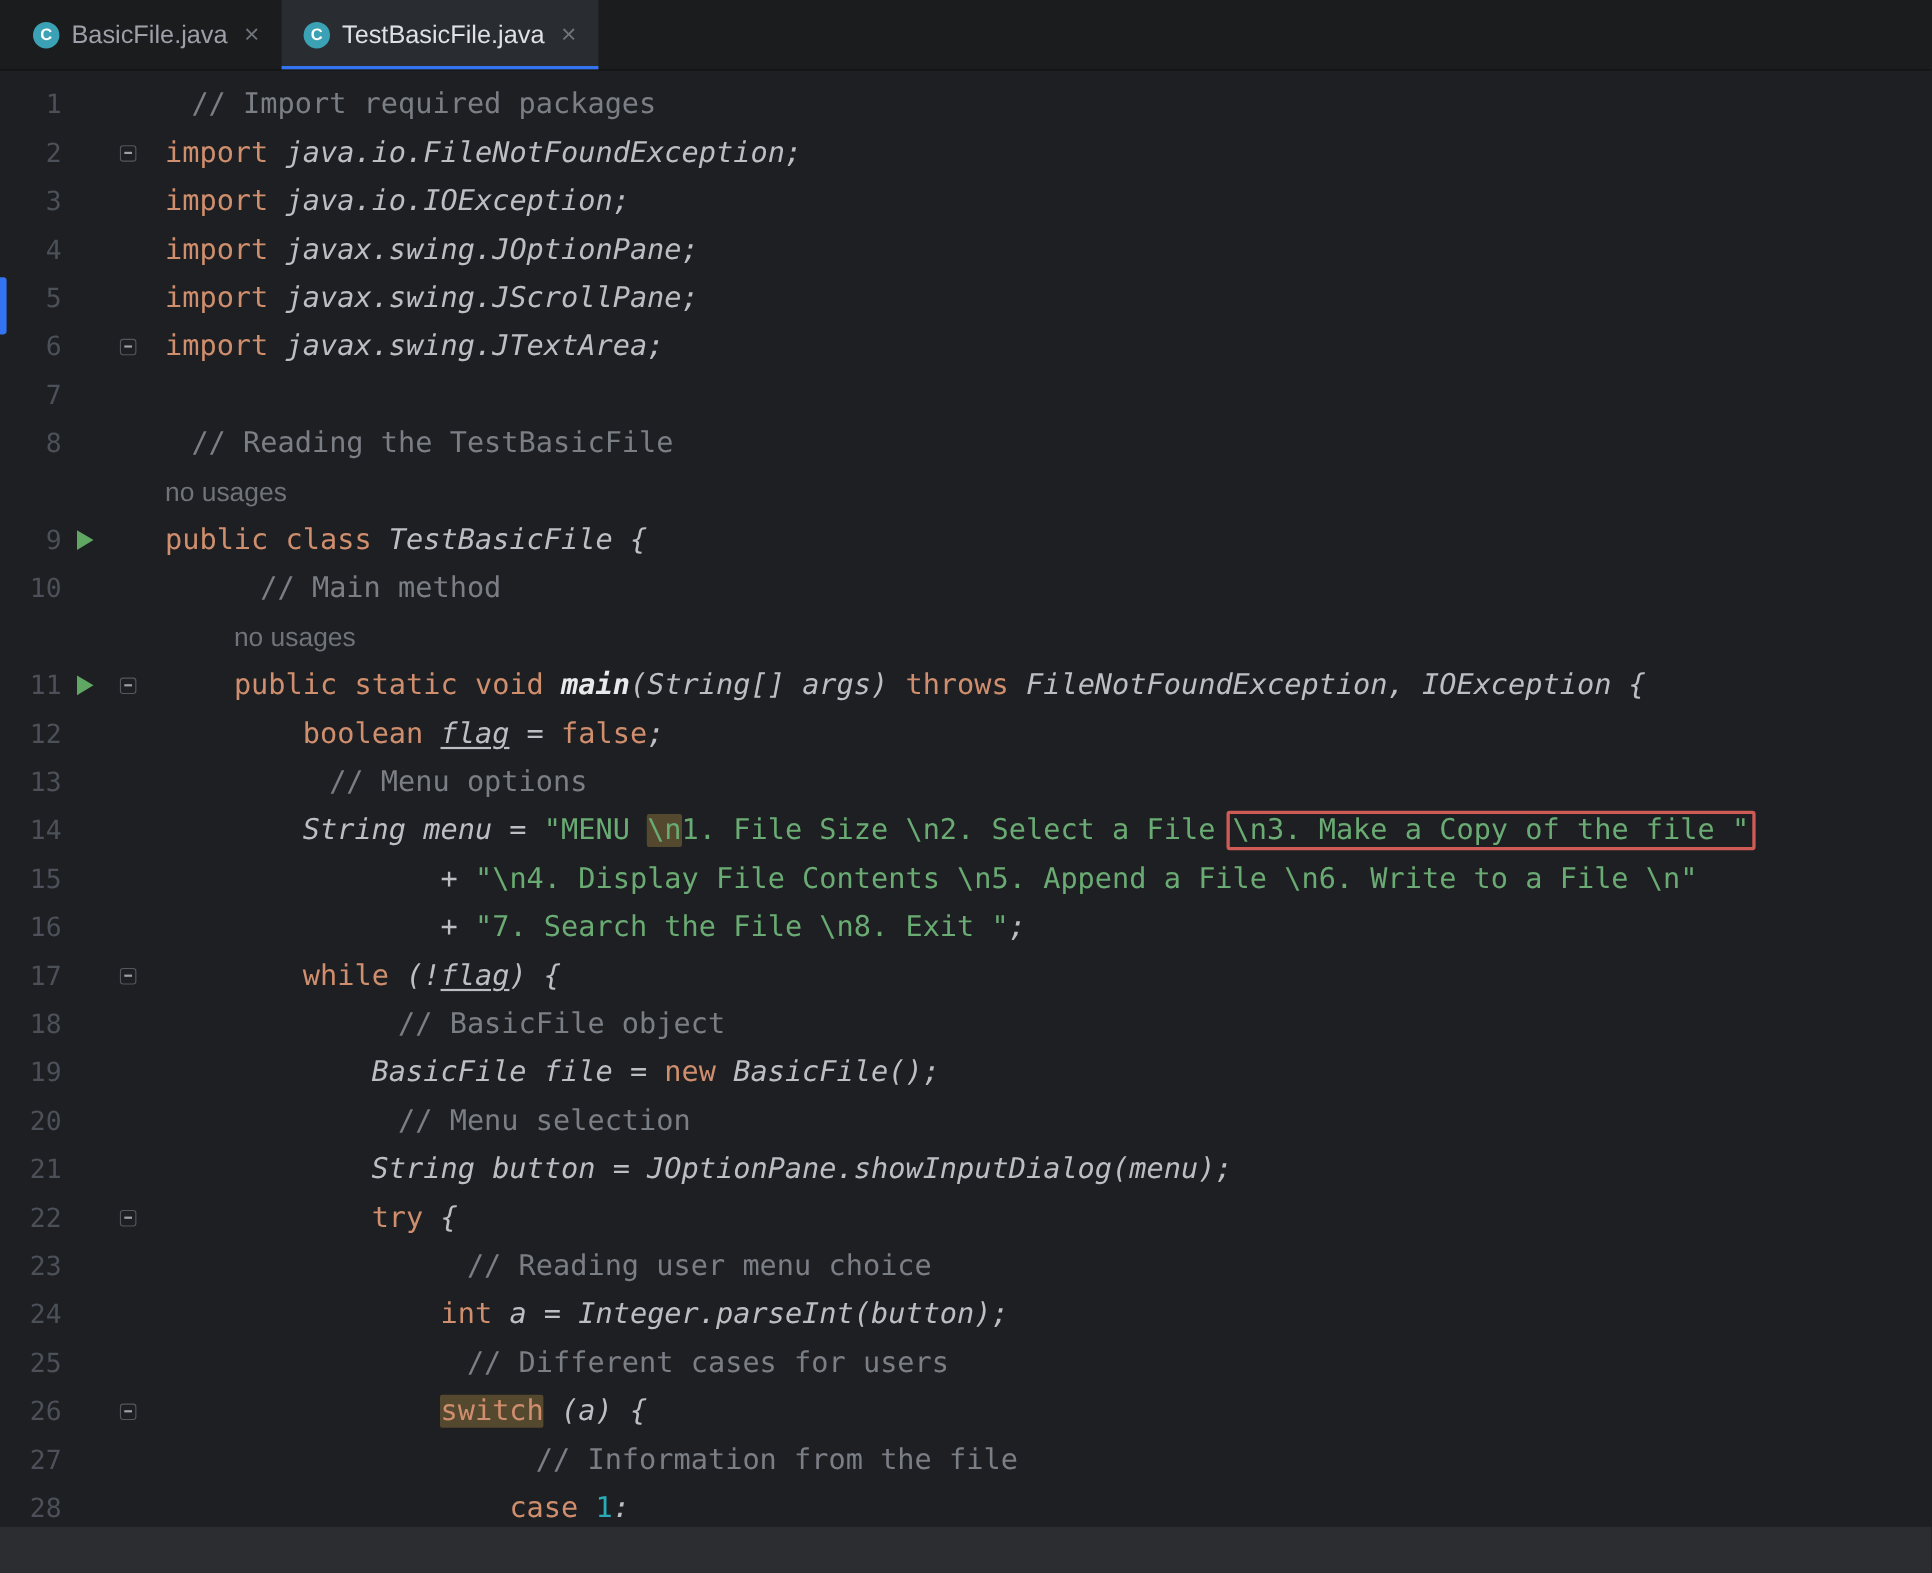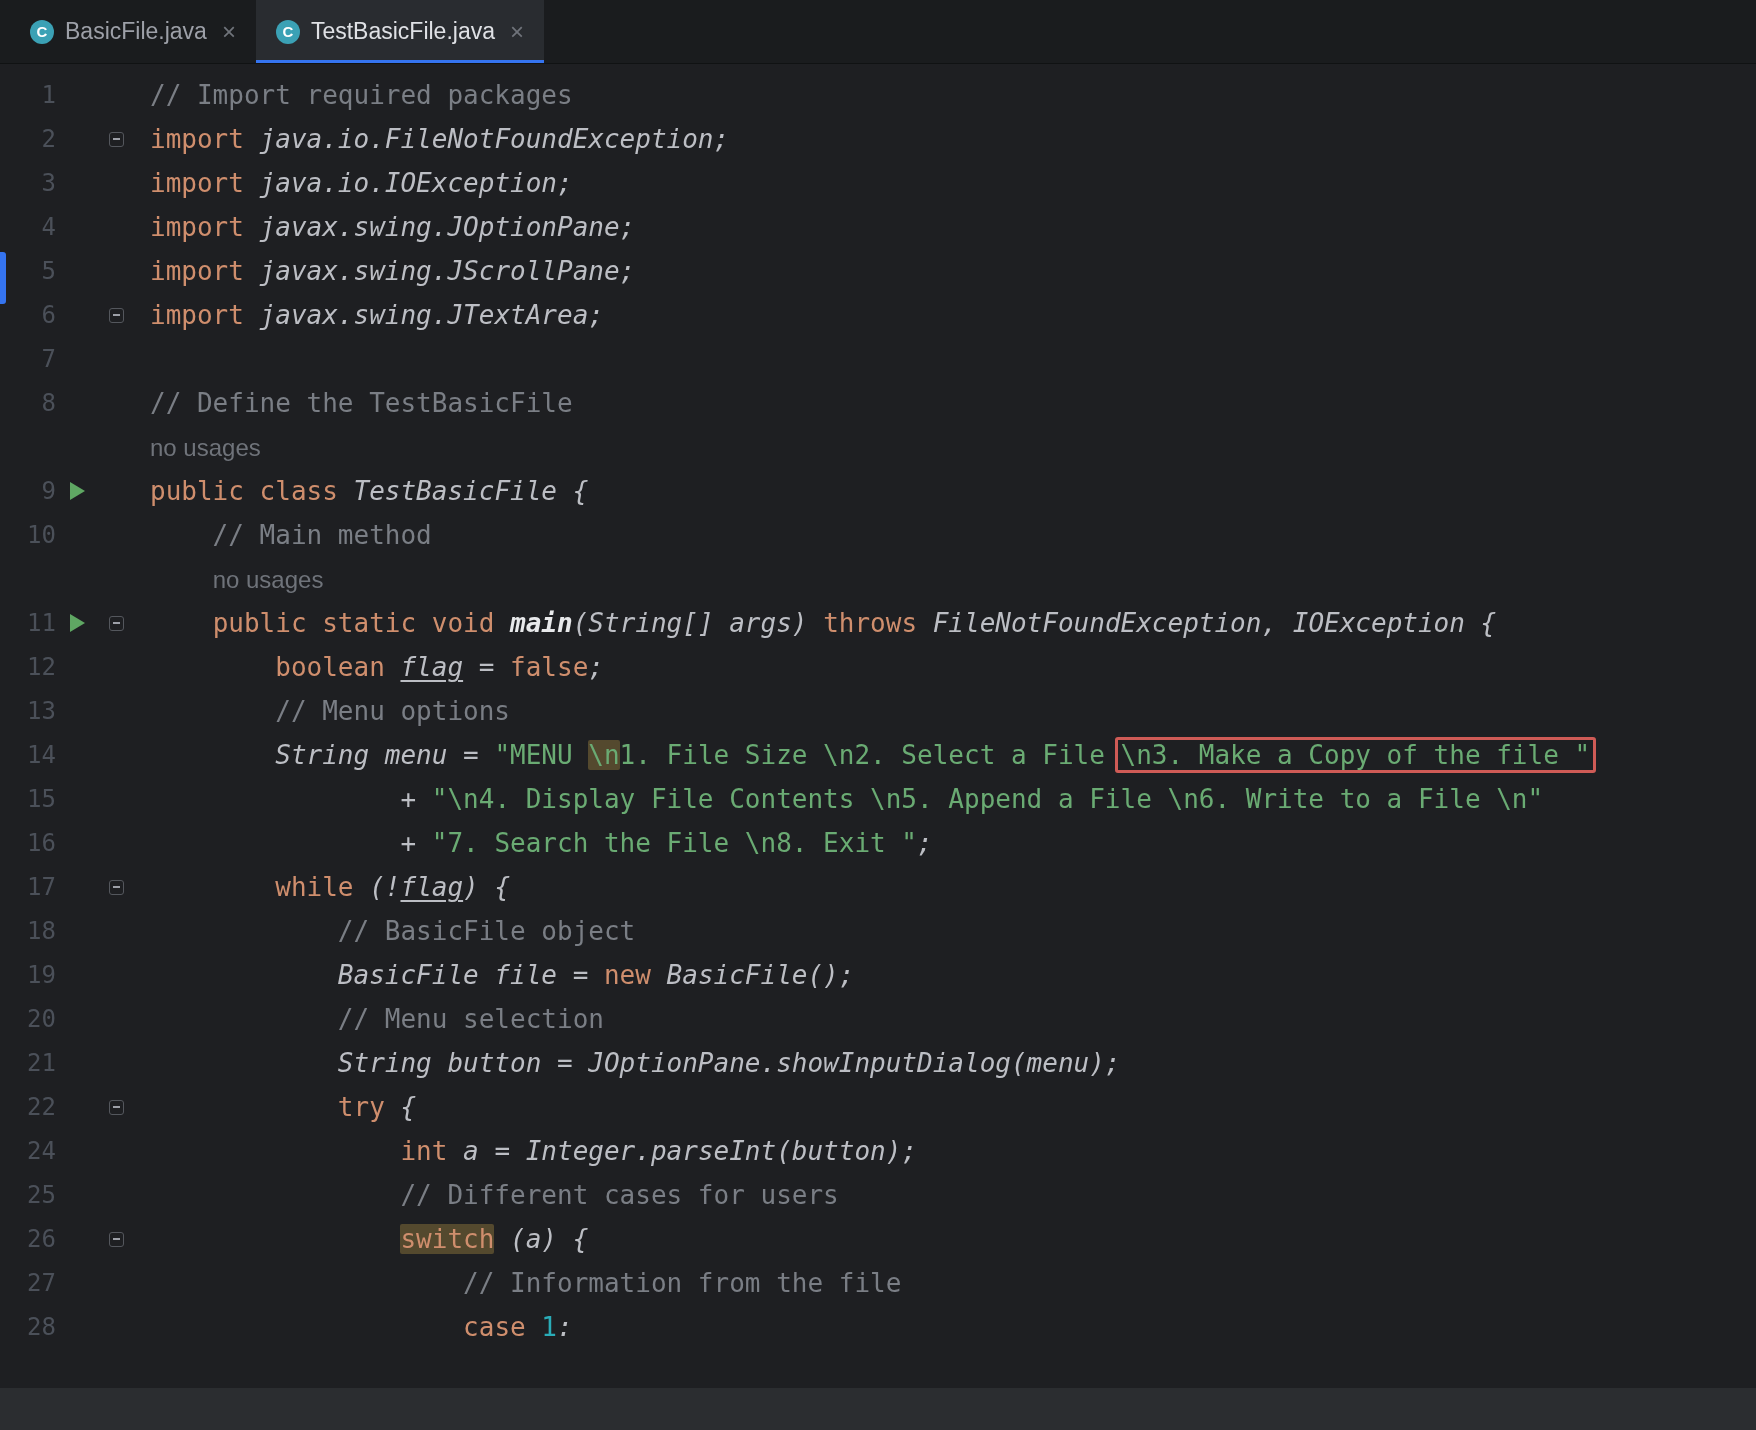--- a/index.html
+++ b/index.html
@@ -72,21 +72,21 @@
     width:15px; height:15px; border:1.5px solid #54575D; border-radius:3px;
     display:flex; align-items:center; justify-content:center; cursor:pointer;
   }
   .fold::after { content:""; width:7px; height:2px; background:#9DA0A8; }
 
   .code { flex:1; white-space:pre; }
 
   
   .kw  { color:var(--kw); }
   .pl  { color:var(--pl);font-style:italic; }
-  .com { color:var(--com); }
+  .com { color:var(--com);margin-left:24px; }
   .str { color:var(--str); }
   .num { color:var(--numlit); }
   .inlay {
     font-family:"Liberation Sans", sans-serif;
     font-size:24px; color:var(--inlay);
   }
   .hl { background:var(--hlbg); border-radius:2px; }
   .u  { text-decoration:underline; text-underline-offset:4px; text-decoration-thickness:1.5px; }
   .i  { }
   .b  { font-weight:bold; color:#E8E9EB; }
@@ -130,37 +130,38 @@
 
   <div class="editor">
     <div id="lines">
         <div class="code-line"><div class="gutter"><span class="lnum">1</span><span class="runcol"></span><span class="foldcol"></span></div><div class="code"><span class="com">// Import required packages</span></div></div>
         <div class="code-line"><div class="gutter"><span class="lnum">2</span><span class="runcol"></span><span class="foldcol"><span class="fold"></span></span></div><div class="code"><span class="kw">import</span><span class="pl"> java.io.FileNotFoundException;</span></div></div>
         <div class="code-line"><div class="gutter"><span class="lnum">3</span><span class="runcol"></span><span class="foldcol"></span></div><div class="code"><span class="kw">import</span><span class="pl"> java.io.IOException;</span></div></div>
         <div class="code-line"><div class="gutter"><span class="lnum">4</span><span class="runcol"></span><span class="foldcol"></span></div><div class="code"><span class="kw">import</span><span class="pl"> javax.swing.JOptionPane;</span></div></div>
         <div class="code-line"><div class="gutter"><span class="lnum">5</span><span class="runcol"></span><span class="foldcol"></span></div><div class="code"><span class="kw">import</span><span class="pl"> javax.swing.JScrollPane;</span></div></div>
         <div class="code-line"><div class="gutter"><span class="lnum">6</span><span class="runcol"></span><span class="foldcol"><span class="fold"></span></span></div><div class="code"><span class="kw">import</span><span class="pl"> javax.swing.JTextArea;</span></div></div>
         <div class="code-line"><div class="gutter"><span class="lnum">7</span><span class="runcol"></span><span class="foldcol"></span></div><div class="code"></div></div>
-        <div class="code-line"><div class="gutter"><span class="lnum">8</span><span class="runcol"></span><span class="foldcol"></span></div><div class="code"><span class="com">// Define the TestBasicFile</span></div></div>
+        <div class="code-line"><div class="gutter"><span class="lnum">8</span><span class="runcol"></span><span class="foldcol"></span></div><div class="code"><span class="com">// Reading the TestBasicFile</span></div></div>
         <div class="code-line"><div class="gutter"><span class="lnum"></span><span class="runcol"></span><span class="foldcol"></span></div><div class="code"><span class="inlay">no usages</span></div></div>
         <div class="code-line"><div class="gutter"><span class="lnum">9</span><span class="runcol"><span class="run-tri"></span></span><span class="foldcol"></span></div><div class="code"><span class="kw">public class</span><span class="pl"> TestBasicFile {</span></div></div>
         <div class="code-line"><div class="gutter"><span class="lnum">10</span><span class="runcol"></span><span class="foldcol"></span></div><div class="code"><span class="com">    // Main method</span></div></div>
         <div class="code-line"><div class="gutter"><span class="lnum"></span><span class="runcol"></span><span class="foldcol"></span></div><div class="code"><span class="pl">    </span><span class="inlay">no usages</span></div></div>
         <div class="code-line"><div class="gutter"><span class="lnum">11</span><span class="runcol"><span class="run-tri"></span></span><span class="foldcol"><span class="fold"></span></span></div><div class="code"><span class="pl">    </span><span class="kw">public static void</span><span class="pl"> </span><span class="pl b">main</span><span class="pl">(String[] args) </span><span class="kw">throws</span><span class="pl"> FileNotFoundException, IOException {</span></div></div>
         <div class="code-line"><div class="gutter"><span class="lnum">12</span><span class="runcol"></span><span class="foldcol"></span></div><div class="code"><span class="pl">        </span><span class="kw">boolean</span><span class="pl"> </span><span class="pl u">flag</span><span class="pl"> = </span><span class="kw">false</span><span class="pl">;</span></div></div>
         <div class="code-line"><div class="gutter"><span class="lnum">13</span><span class="runcol"></span><span class="foldcol"></span></div><div class="code"><span class="com">        // Menu options</span></div></div>
         <div class="code-line"><div class="gutter"><span class="lnum">14</span><span class="runcol"></span><span class="foldcol"></span></div><div class="code"><span class="pl">        String menu = </span><span class="str">"MENU </span><span class="str hl">\n</span><span class="str">1. File Size \n2. Select a File </span><span class="str box">\n3. Make a Copy of the file "</span></div></div>
         <div class="code-line"><div class="gutter"><span class="lnum">15</span><span class="runcol"></span><span class="foldcol"></span></div><div class="code"><span class="pl">                + </span><span class="str">"\n4. Display File Contents \n5. Append a File \n6. Write to a File \n"</span></div></div>
         <div class="code-line"><div class="gutter"><span class="lnum">16</span><span class="runcol"></span><span class="foldcol"></span></div><div class="code"><span class="pl">                + </span><span class="str">"7. Search the File \n8. Exit "</span><span class="pl">;</span></div></div>
         <div class="code-line"><div class="gutter"><span class="lnum">17</span><span class="runcol"></span><span class="foldcol"><span class="fold"></span></span></div><div class="code"><span class="pl">        </span><span class="kw">while</span><span class="pl"> (!</span><span class="pl u">flag</span><span class="pl">) {</span></div></div>
         <div class="code-line"><div class="gutter"><span class="lnum">18</span><span class="runcol"></span><span class="foldcol"></span></div><div class="code"><span class="com">            // BasicFile object</span></div></div>
         <div class="code-line"><div class="gutter"><span class="lnum">19</span><span class="runcol"></span><span class="foldcol"></span></div><div class="code"><span class="pl">            BasicFile file = </span><span class="kw">new</span><span class="pl"> BasicFile();</span></div></div>
         <div class="code-line"><div class="gutter"><span class="lnum">20</span><span class="runcol"></span><span class="foldcol"></span></div><div class="code"><span class="com">            // Menu selection</span></div></div>
         <div class="code-line"><div class="gutter"><span class="lnum">21</span><span class="runcol"></span><span class="foldcol"></span></div><div class="code"><span class="pl">            String button = JOptionPane.</span><span class="pl i">showInputDialog</span><span class="pl">(menu);</span></div></div>
         <div class="code-line"><div class="gutter"><span class="lnum">22</span><span class="runcol"></span><span class="foldcol"><span class="fold"></span></span></div><div class="code"><span class="pl">            </span><span class="kw">try</span><span class="pl"> {</span></div></div>
+        <div class="code-line"><div class="gutter"><span class="lnum">23</span><span class="runcol"></span><span class="foldcol"></span></div><div class="code"><span class="com">                // Reading user menu choice</span></div></div>
         <div class="code-line"><div class="gutter"><span class="lnum">24</span><span class="runcol"></span><span class="foldcol"></span></div><div class="code"><span class="pl">                </span><span class="kw">int</span><span class="pl"> a = Integer.</span><span class="pl i">parseInt</span><span class="pl">(button);</span></div></div>
         <div class="code-line"><div class="gutter"><span class="lnum">25</span><span class="runcol"></span><span class="foldcol"></span></div><div class="code"><span class="com">                // Different cases for users</span></div></div>
         <div class="code-line"><div class="gutter"><span class="lnum">26</span><span class="runcol"></span><span class="foldcol"><span class="fold"></span></span></div><div class="code"><span class="pl">                </span><span class="kw hl">switch</span><span class="pl"> (a) {</span></div></div>
         <div class="code-line"><div class="gutter"><span class="lnum">27</span><span class="runcol"></span><span class="foldcol"></span></div><div class="code"><span class="com">                    // Information from the file</span></div></div>
         <div class="code-line"><div class="gutter"><span class="lnum">28</span><span class="runcol"></span><span class="foldcol"></span></div><div class="code"><span class="pl">                    </span><span class="kw">case </span><span class="num">1</span><span class="pl">:</span></div></div>
       </div>
   </div>
 
   <div class="left-marker"></div>
   <div class="bottom-bar"></div>

